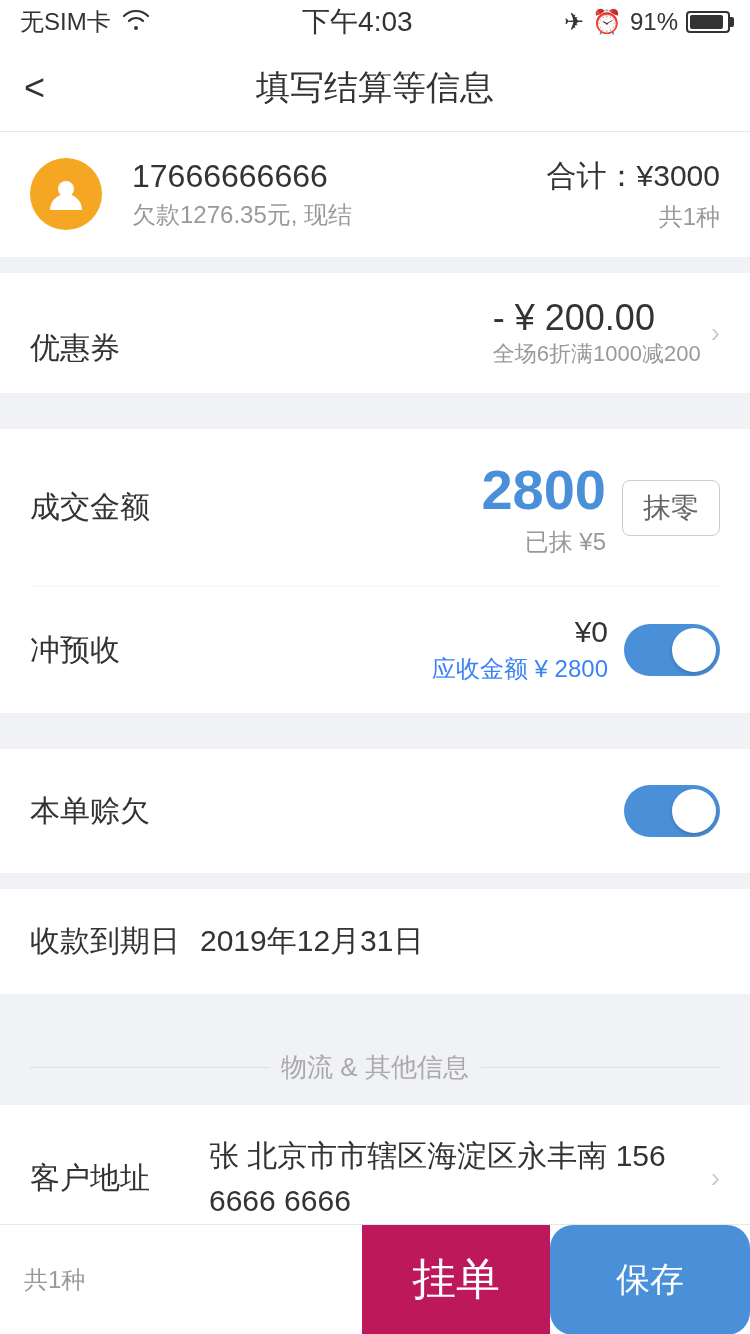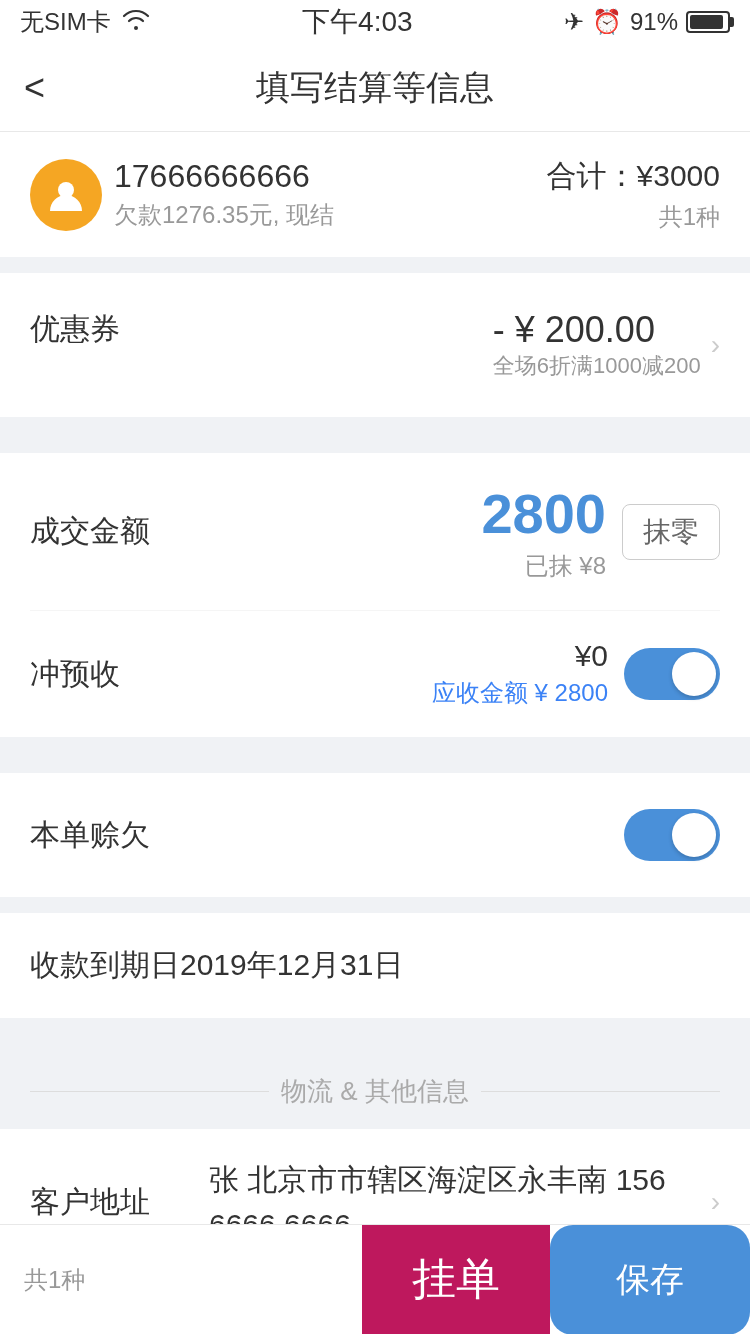--- a/index.html
+++ b/index.html
@@ -100,22 +100,21 @@
     .customer-card {
       background: #fff;
       padding: 24px 30px;
       display: flex;
       align-items: center;
       justify-content: space-between;
       margin-bottom: 16px;
     }
     .customer-left {
       display: flex;
-      align-items: center;
-      gap: 12px;
+      gap: 30px;
     }
     .avatar {
       width: 72px;
       height: 72px;
       border-radius: 50%;
       background: #f5a623;
       display: flex;
       align-items: center;
       justify-content: center;
       flex-shrink: 0;
@@ -145,23 +144,23 @@
     }
     .total-count {
       font-size: 24px;
       color: #999;
       margin-top: 4px;
     }
 
     
     .coupon-row {
       background: #fff;
-      padding: 36px 30px;
-      display: flex;
-      align-items: flex-start;
+      padding: 24px 30px;
+      display: flex;
+      align-items: flex-end;
       justify-content: space-between;
       margin-bottom: 16px;
     }
     .coupon-label {
       font-size: 30px;
       color: #333;
     }
     .coupon-right {
       display: flex;
       align-items: center;
@@ -289,20 +288,21 @@
     .debt-label {
       font-size: 30px;
       color: #333;
     }
 
     
     .duedate-row {
       display: flex;
       align-items: center;
       padding: 32px 0;
+      gap: 20px;
       text-align: right;
     }
     .duedate-label {
       font-size: 30px;
       color: #333;
     }
     .duedate-value {
       font-size: 30px;
       color: #333;
     }
@@ -476,21 +476,21 @@
   </div>
 
   <div class="section-divider"></div>
 
   <div class="white-section">
     <div class="form-row">
       <div class="form-label">成交金额</div>
       <div class="form-value-right">
         <div class="deal-amount-wrapper">
           <div class="deal-amount">2800</div>
-          <div class="deal-amount-sub">已抹  ¥8</div>
+          <div class="deal-amount-sub">已抹  ¥5</div>
         </div>
         <button class="rounding-btn">抹零</button>
       </div>
     </div>
 
     <div class="form-row">
       <div class="form-label">冲预收</div>
       <div class="prepay-toggle-area">
         <div class="prepay-right">
           <div class="prepay-amount">¥0</div>

